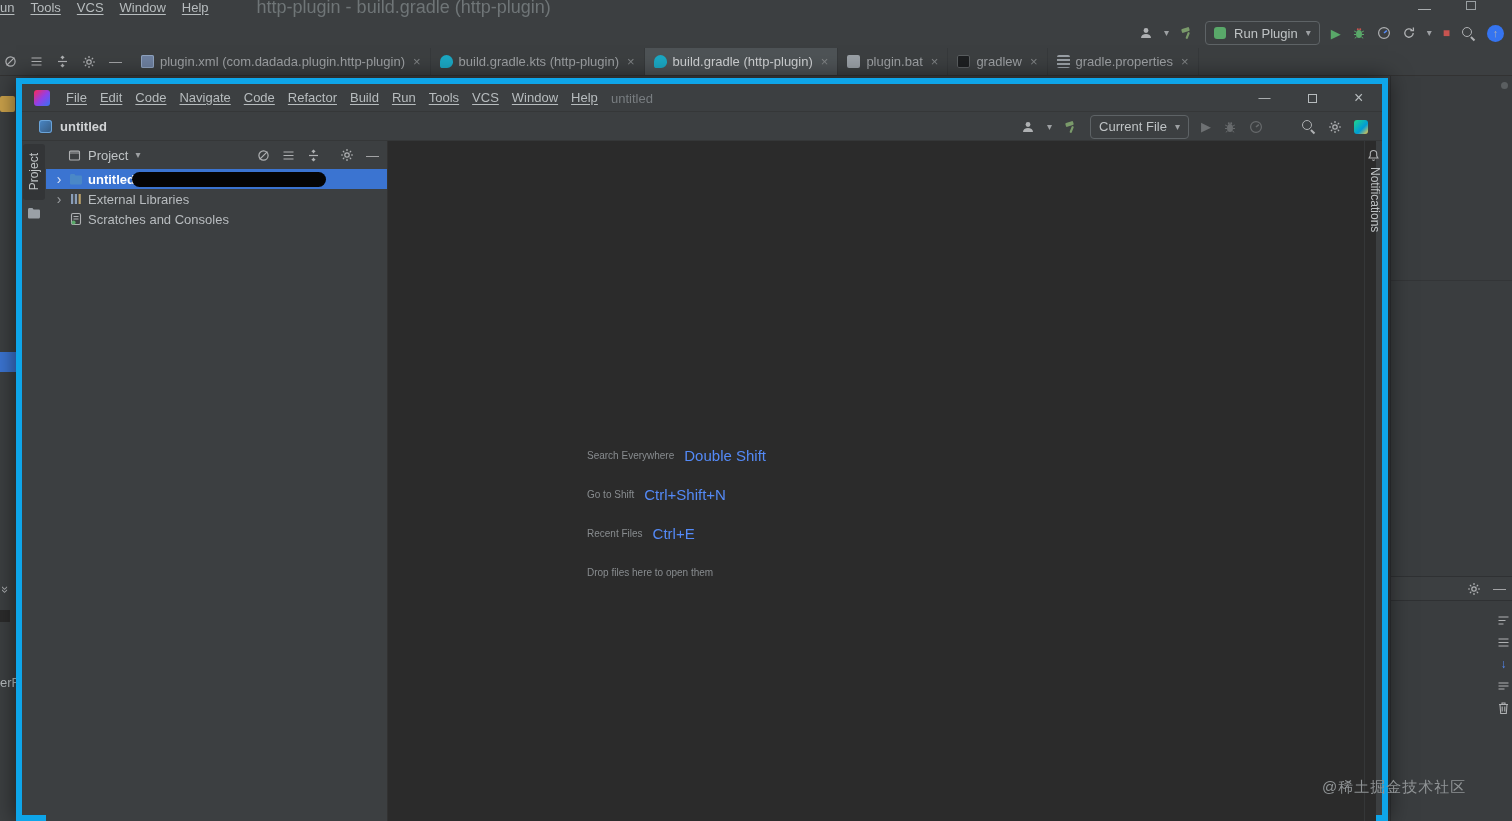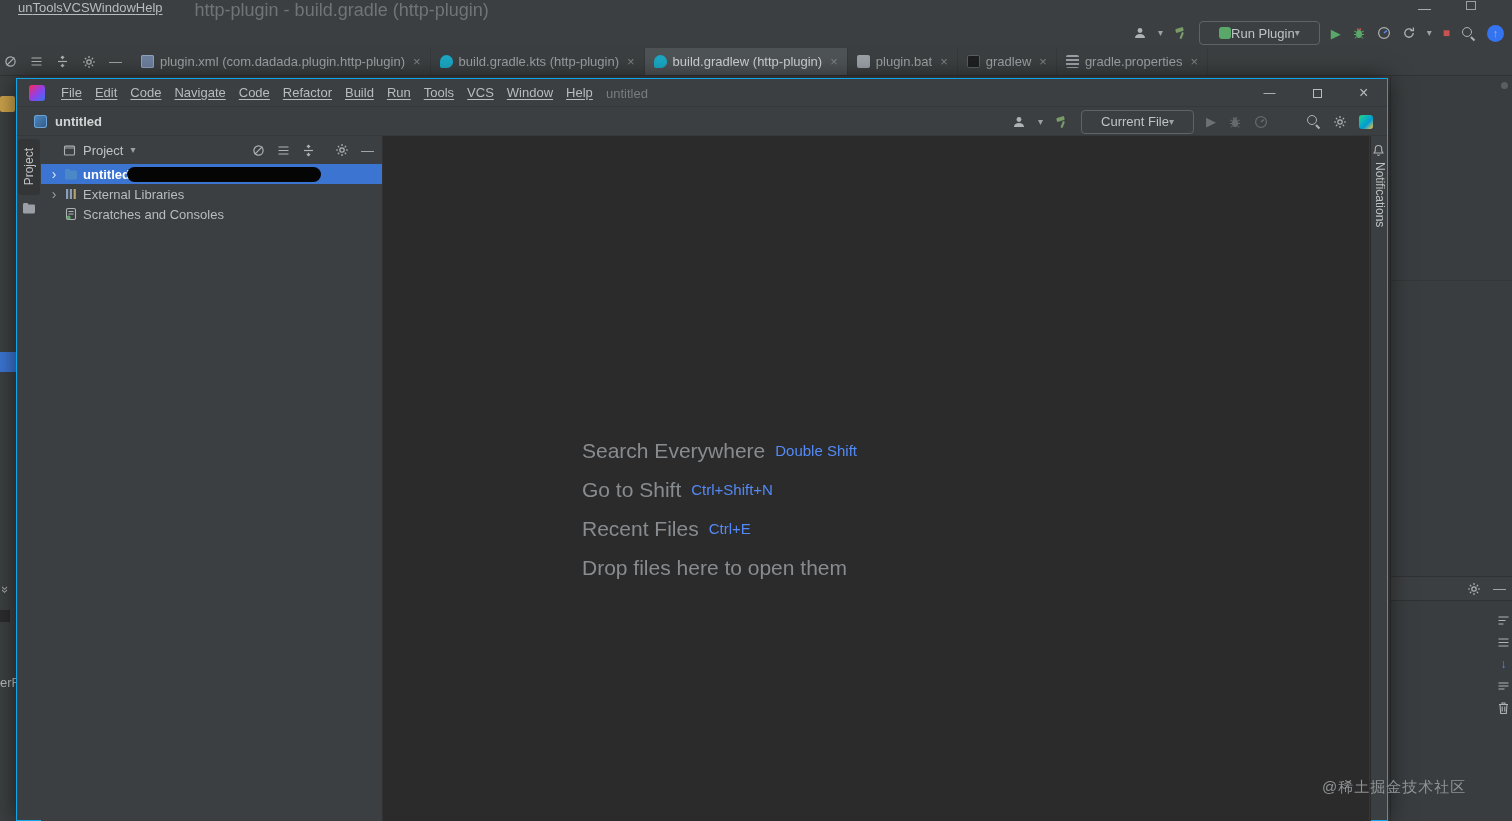--- a/index.html
+++ b/index.html
@@ -4,28 +4,28 @@
 <style>
   *{margin:0;padding:0;box-sizing:border-box}
   html,body{background:#262626}
   body{font-family:"Liberation Sans",sans-serif;-webkit-font-smoothing:antialiased}
   .canvas{position:relative;width:1512px;height:821px;background:#3c3f41;overflow:hidden;color:#bbb;font-size:13px}
   .u{text-decoration:underline;text-underline-offset:2px}
   .glyph{line-height:1;color:#afb1b3}
   svg{display:block}
 
   
-  .outer-menubar{position:absolute;left:18px;top:0;height:15px;display:flex;white-space:nowrap;z-index:2}
+  .outer-menubar{position:absolute;left:0;top:0;height:15px;display:flex;align-items:center;gap:16px;white-space:nowrap;z-index:2}
   .outer-menubar .mi{color:#b7bcbe;font-size:13px;cursor:default}
   .outer-title{color:#6f7577;margin-left:32px;font-size:18px}
   .win-min-outer{position:absolute;left:1418px;top:2px;color:#b7bcbe;z-index:2}
   .win-max-outer{position:absolute;left:1466px;top:1px;width:10px;height:9px;border:1px solid #9aa0a3;z-index:2}
 
   .outer-toolbar{position:absolute;top:18px;right:8px;height:30px;display:flex;align-items:center;gap:11px;z-index:2}
-  .combo{display:flex;align-items:center;gap:0;height:24px;padding:0 19px;border:1px solid #5e6366;border-radius:4px;color:#bfc3c5;white-space:nowrap}
+  .combo{display:flex;align-items:center;gap:8px;height:24px;padding:0 8px;border:1px solid #5e6366;border-radius:4px;color:#bfc3c5;white-space:nowrap}
   .caret{font-size:10px;color:#9da0a3}
   .plugin-chip{width:12px;height:12px;border-radius:3px;background:#59a869}
   .play{color:#59a869;font-size:13px}
   .play.disabled{color:#6e7173}
   .stop{color:#c75450;font-size:12px}
   .i-search{position:relative;width:15px;height:15px;display:inline-block}
   .i-search::before{content:"";position:absolute;left:1px;top:1px;width:8px;height:8px;border:1.6px solid #afb1b3;border-radius:50%}
   .i-search::after{content:"";position:absolute;left:10px;top:10px;width:5px;height:1.8px;background:#afb1b3;transform:rotate(45deg);transform-origin:left center}
   .blue-dot{width:17px;height:17px;border-radius:50%;background:#3574f0;color:#fff;display:flex;align-items:center;justify-content:center;font-size:11px}
 
@@ -52,21 +52,21 @@
 
   
   .chip{position:absolute;z-index:1}
   .chip.orange{left:0;top:96px;width:15px;height:16px;background:#c9a04a;border-radius:2px}
   .chip.bluechip{left:0;top:352px;width:16px;height:20px;background:#3b74d1}
   .chip.darkchip{left:0;top:610px;width:10px;height:12px;background:#2b2b2b}
   .left-chevrons{position:absolute;left:2px;top:583px;transform:rotate(90deg);font-size:13px;z-index:1}
   .left-clipped{position:absolute;left:0;top:675px;color:#b7bcbe;z-index:1;white-space:nowrap}
 
   
-  .inner{position:absolute;left:16px;top:78px;width:1372px;height:743px;background:#3c3f41;border:1px solid #0ea5e9;box-shadow:0 0 22px rgba(0,0,0,.55);z-index:10}
+  .inner{position:absolute;left:16px;top:78px;width:1372px;height:743px;background:#3c3f41;border:6px solid #0ea5e9;box-shadow:0 0 22px rgba(0,0,0,.55);z-index:10}
   .in-titlebar{position:absolute;left:0;top:0;width:100%;height:28px;display:flex;align-items:center;padding-left:12px;border-bottom:1px solid #353738}
   .ij-logo{width:16px;height:16px;border-radius:3px;background:linear-gradient(135deg,#fe2857,#8f41e9 52%,#3574f0);margin-right:14px;flex:0 0 auto}
   .menus{display:flex;gap:9px;align-items:center;white-space:nowrap}
   .menus .mi{color:#b7bcbe;font-size:13px;padding:0 2px;cursor:default}
   .in-title{position:absolute;left:589px;top:7px;color:#787d80;font-size:13px}
   .win-controls{position:absolute;right:0;top:0;height:28px;width:142px;display:flex;align-items:center;justify-content:space-around}
   .wc{color:#b7bcbe;font-size:12px}
   .wc-x{font-size:16px}
   .wc-box{width:9px;height:9px;border:1px solid #b7bcbe}
 
@@ -97,21 +97,21 @@
   .tree-row .chev{font-size:14px;color:#9da0a3;width:10px;text-align:center}
   .tree-row.no-chev{padding-left:23px}
   .tree-row.selected{background:#3b74d1;color:#fff}
   .tree-row.selected .chev{color:#dfe6f5}
   .tree-label-bold{font-weight:bold}
   .redaction{position:absolute;left:86px;top:3px;width:194px;height:15px;background:#050505;border-radius:8px}
 
   .editor{position:absolute;left:366px;top:57px;width:988px;height:686px;background:#2b2b2b}
   .hints{position:absolute;left:199px;top:295px}
   .hint-row{height:39px;display:flex;align-items:center;gap:10px;white-space:nowrap}
-  .hint-label{color:#888c8f;font-size:21px}
+  .hint-label{color:#888c8f;font-size:10px}
   .hint-key{color:#548af7;font-size:15px}
 
   .watermark{position:absolute;left:1322px;top:778px;font-size:15px;color:#8f9395;letter-spacing:1px;z-index:50}
 </style>
 </head>
 <body>
 
 <div class="canvas">
 
   <div class="outer-menubar">
@@ -213,21 +213,21 @@
         <span>plugin.xml (com.dadada.plugin.http-plugin)</span>
         <span class="tab-close">×</span>
       </div>
       <div class="tab">
         <span class="tab-icon" data-icon="gradle-file-icon"></span>
         <span>build.gradle.kts (http-plugin)</span>
         <span class="tab-close">×</span>
       </div>
       <div class="tab active">
         <span class="tab-icon" data-icon="gradle-file-icon"></span>
-        <span>build.gradlew (http-plugin)</span>
+        <span>build.gradle (http-plugin)</span>
         <span class="tab-close">×</span>
       </div>
       <div class="tab">
         <span class="tab-icon" data-icon="bat-file-icon"></span>
         <span>plugin.bat</span>
         <span class="tab-close">×</span>
       </div>
       <div class="tab">
         <span class="tab-icon" data-icon="shell-file-icon"></span>
         <span>gradlew</span>

